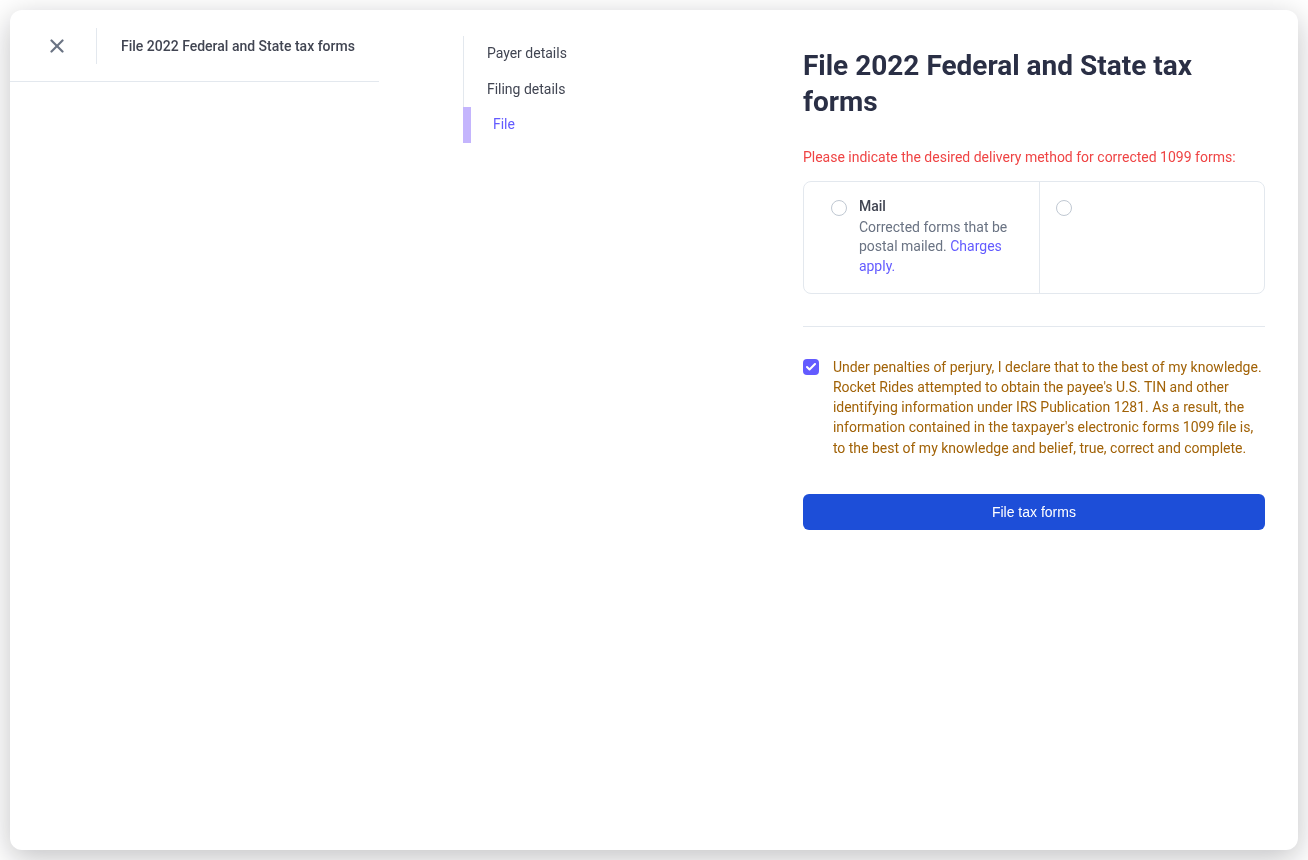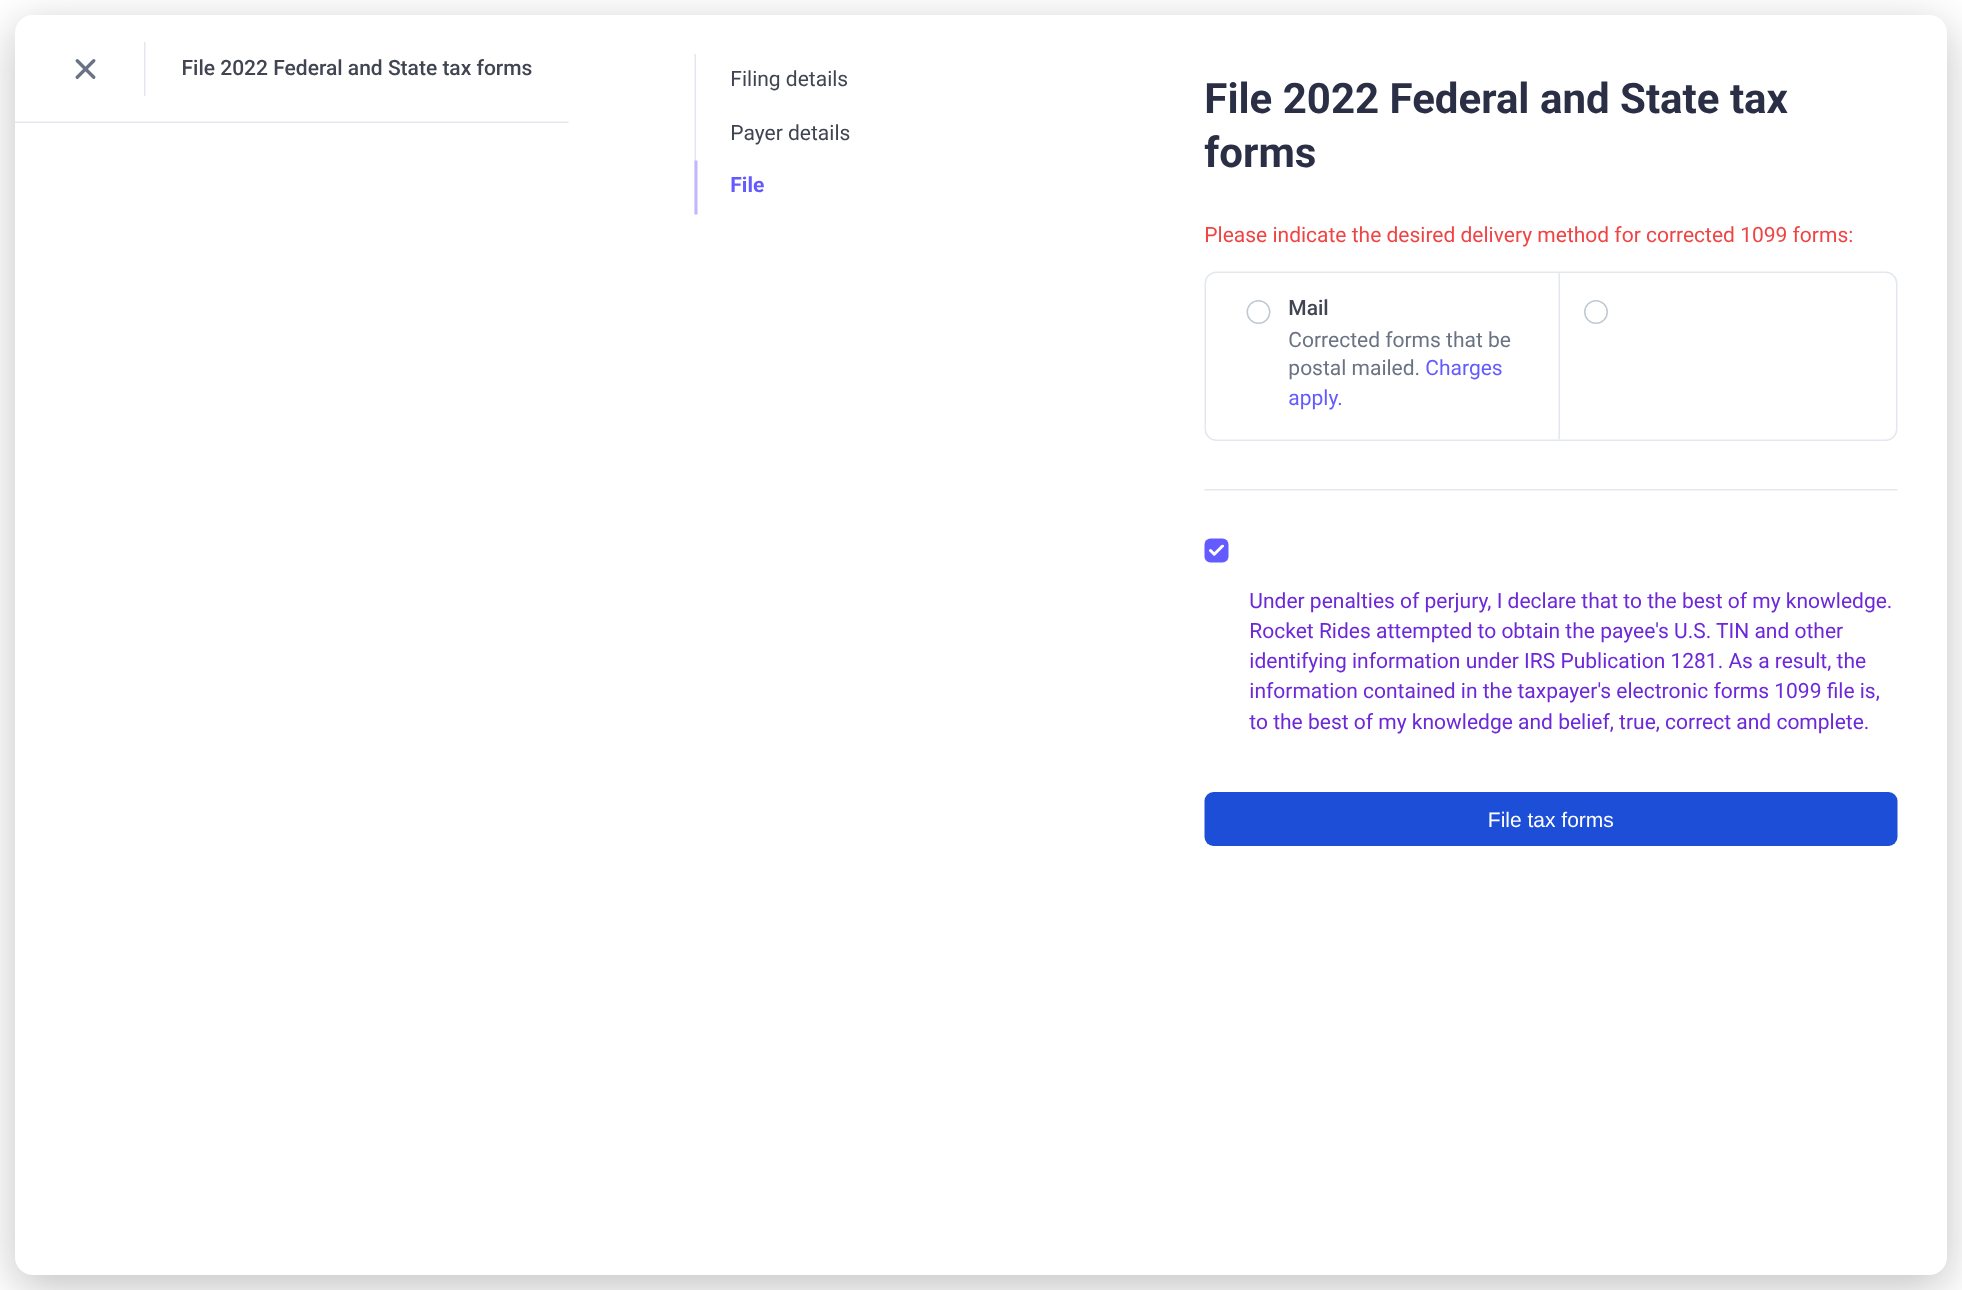--- a/index.html
+++ b/index.html
@@ -64,22 +64,22 @@
     padding: 8px 0 8px 22px;
     font-size: 14px;
     color:#414552;
     cursor:pointer;
     margin-left:-1px;
     border-left: 2px solid transparent;
     line-height:1.4;
   }
   .nav-item.active {
     color:#635bff;
-    border-left: 2px solid #c4b5fd;
-    font-weight:700;
+    border-left: 8px solid #c4b5fd;
+    font-weight:400;
   }
   .main {
     flex:1;
     padding: 38px 0 0 84px;
   }
   .content {
     width: 462px;
   }
   .page-title {
     font-size: 28px;
@@ -151,23 +151,22 @@
     border-radius:4px;
     flex-shrink:0;
     margin-top:2px;
     display:flex;
     align-items:center;
     justify-content:center;
     cursor:pointer;
   }
   .declare-text {
     font-size:14px;
-    color:#6d28d9;
+    color:#a16207;
     line-height:1.45;
-    margin-top:34px;
   }
   .primary-btn {
     width:100%;
     height:36px;
     background:#1d4ed8;
     color:#fff;
     border:none;
     border-radius:6px;
     font-size:14px;
     font-weight:500;
@@ -185,22 +184,22 @@
           <line x1="12.5" y1="1.5" x2="1.5" y2="12.5"></line>
         </svg>
     </div>
     <div class="vsep"></div>
     <div class="header-title">File 2022 Federal and State tax forms</div>
   </div>
 
   <div class="modal-body">
     <div class="sidebar">
       <div class="nav-list">
+        <div class="nav-item">Payer details</div>
         <div class="nav-item">Filing details</div>
-        <div class="nav-item">Payer details</div>
         <div class="nav-item active">File</div>
       </div>
     </div>
 
     <div class="main">
       <div class="content">
         <h1 class="page-title">File 2022 Federal and State tax forms</h1>
         <div class="prompt">Please indicate the desired delivery method for corrected 1099 forms:</div>
 
         <div class="options">

